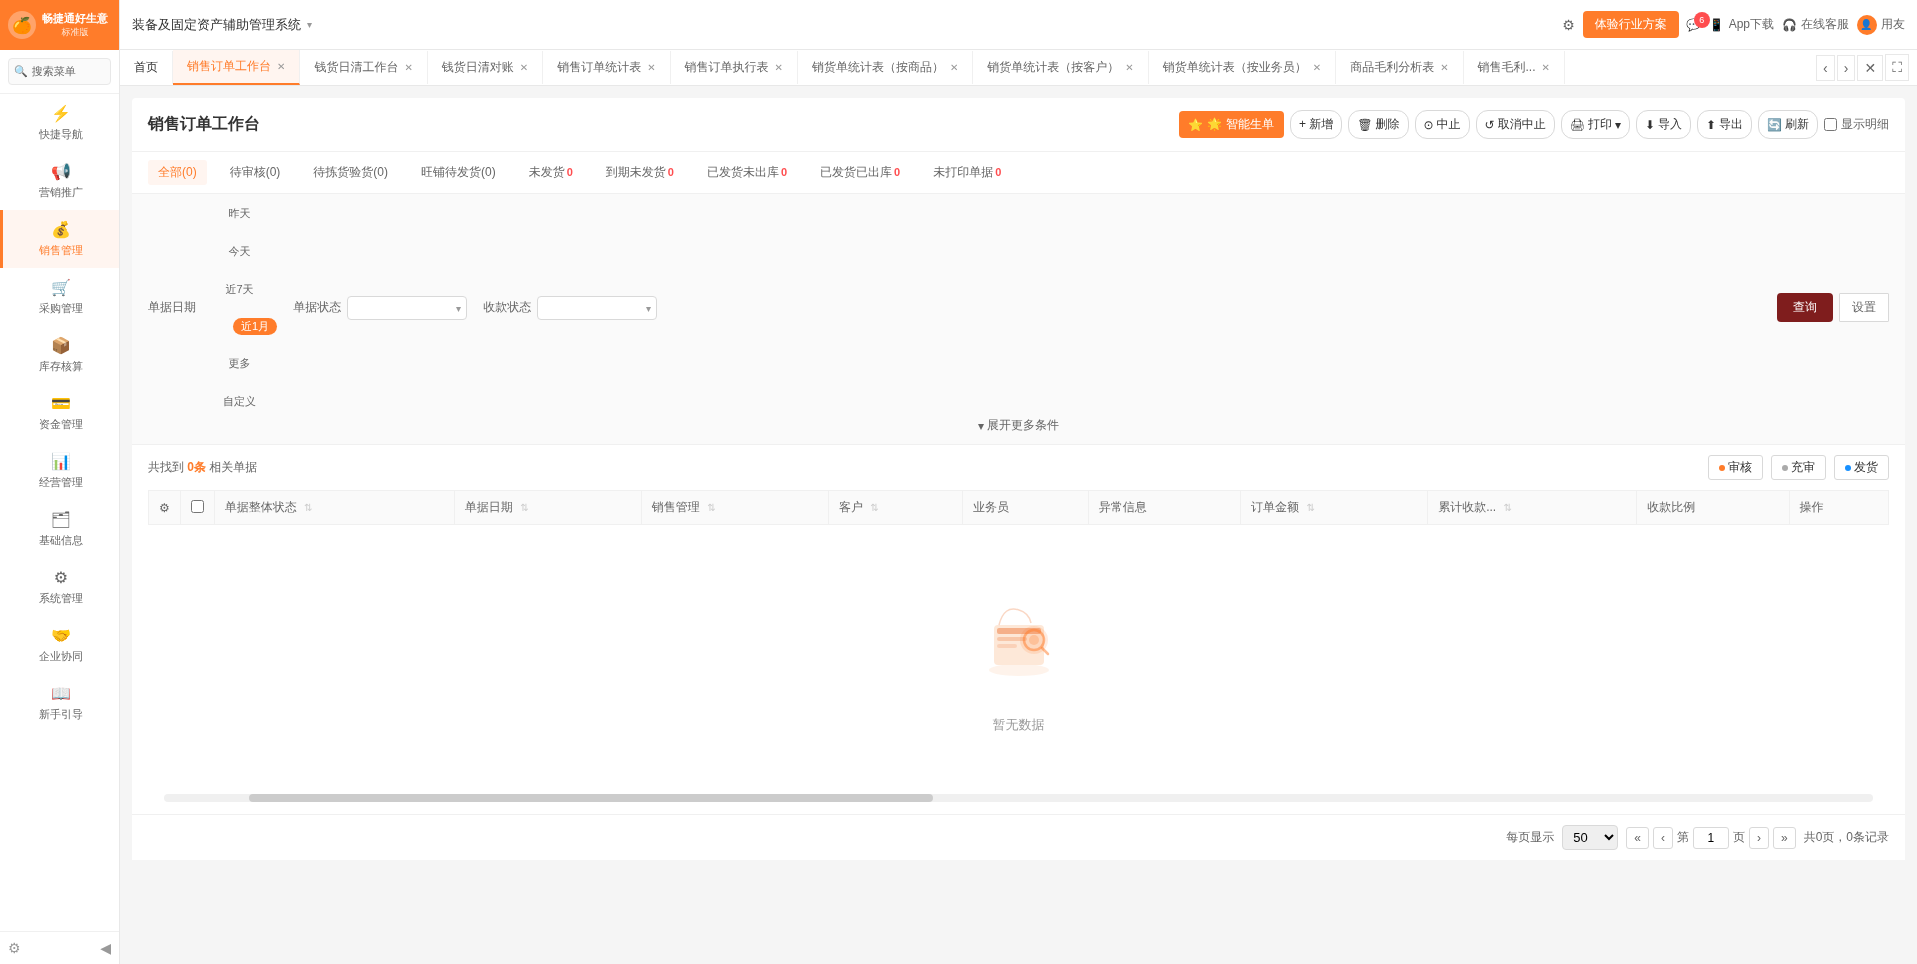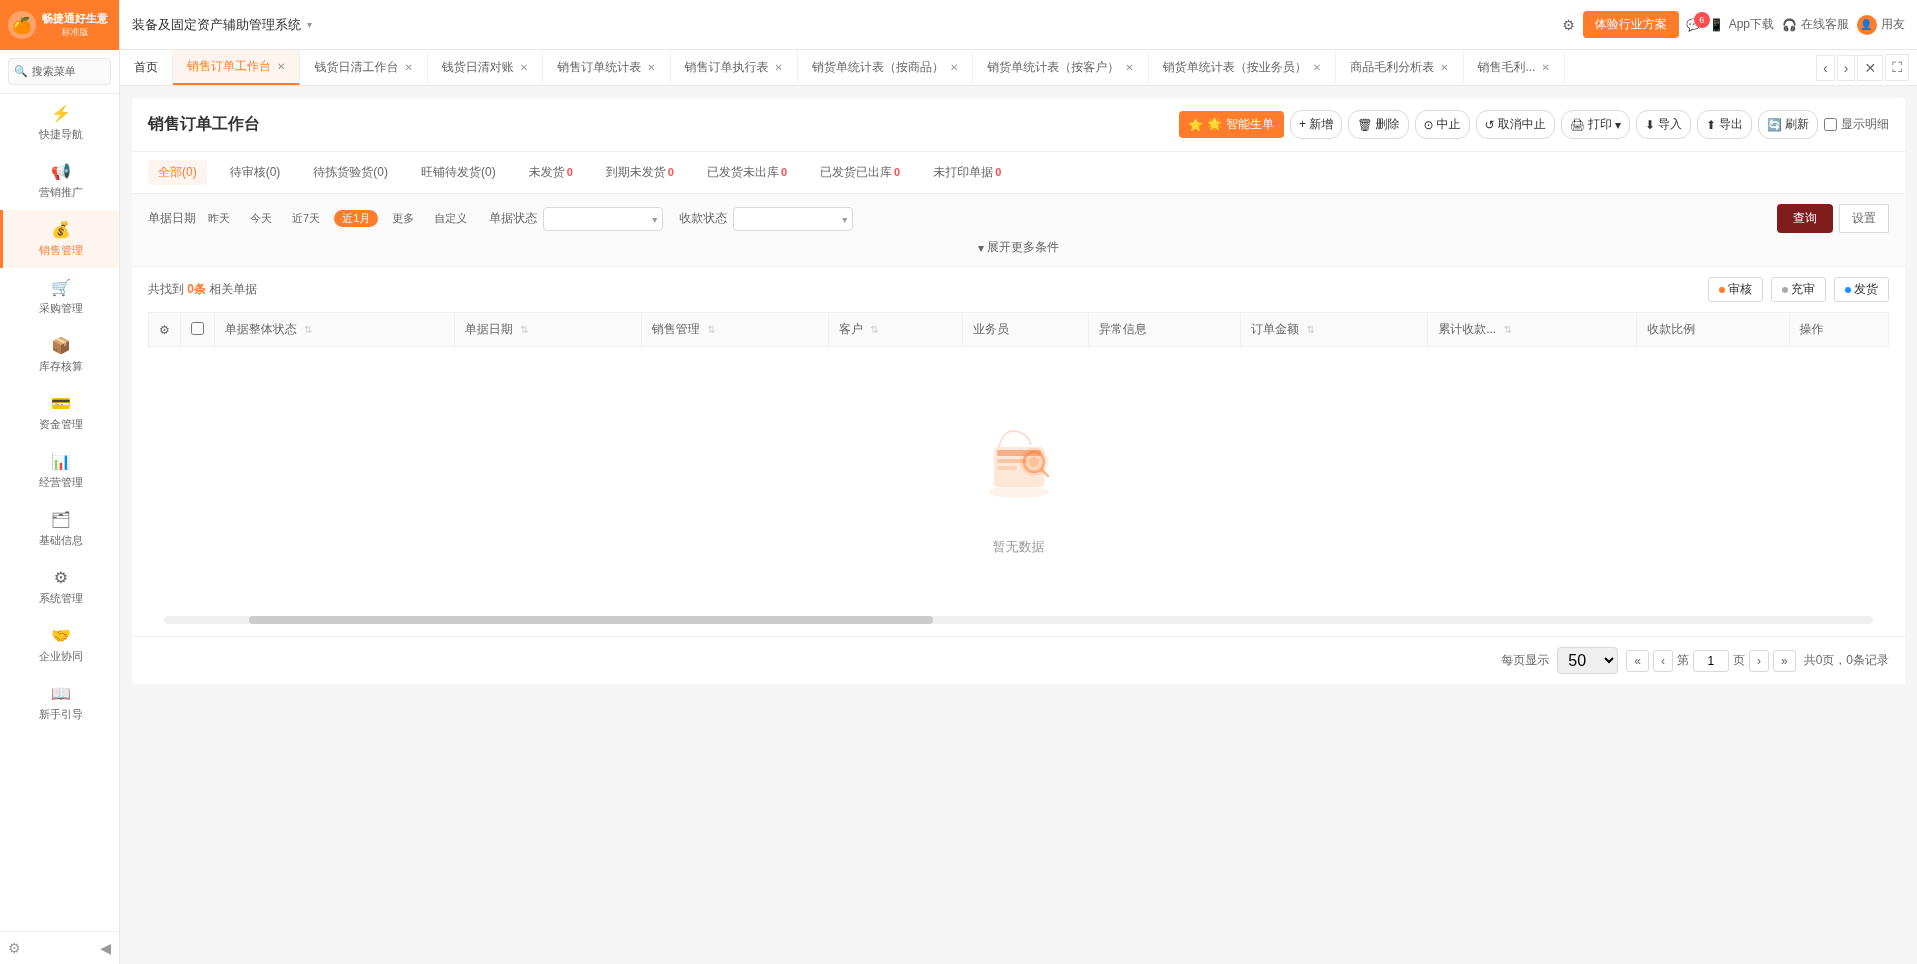--- a/index.html
+++ b/index.html
@@ -58,23 +58,23 @@
     .sub-tabs { display: flex; align-items: center; padding: 8px 16px; border-bottom: 1px solid #f0f0f0; gap: 13px; }
     .sub-tab { padding: 4px 10px; font-size: 12px; color: #666; cursor: pointer; border-radius: 3px; }
     .sub-tab.active { color: #ff7c2a; background: #fff5f0; }
     .sub-tab .red-badge { color: #ff4d4f; font-weight: bold; }
 
     
     .filter-bar { padding: 10px 16px; background: #fafafa; border-bottom: 1px solid #f0f0f0; }
     .filter-row { display: flex; align-items: center; gap: 16px; }
     .filter-item { display: flex; align-items: center; gap: 6px; }
     .filter-label { color: #666; font-size: 12px; white-space: nowrap; }
-    .date-options { display: flex; gap: 8px; align-items: center; }
+    .date-options { display: flex; gap: 19px; align-items: center; flex-direction: column; }
     .date-opt { padding: 2px 6px; font-size: 11px; cursor: pointer; color: #666; border-radius: 3px; }
-    .date-opt.active { background: #ff7c2a; color: #fff; border-radius: 10px; padding: 1px 8px; }
+    .date-opt.active { background: #ff7c2a; color: #fff; border-radius: 10px; padding: 1px 8px; margin-left: 31px; }
     .filter-select { border: 1px solid #d9d9d9; border-radius: 4px; padding: 4px 20px 4px 8px; font-size: 12px; background: #fff; cursor: pointer; min-width: 120px; appearance: none; position: relative; }
     .select-wrapper { position: relative; display: inline-block; }
     .select-wrapper::after { content: '▾'; position: absolute; right: 6px; top: 50%; transform: translateY(-50%); color: #999; font-size: 10px; pointer-events: none; }
     .expand-btn { display: flex; align-items: center; gap: 3px; color: #666; cursor: pointer; font-size: 12px; border: none; background: none; }
     .query-btn { background: #7f1d1d; color: #fff; border: none; border-radius: 4px; padding: 5px 16px; cursor: pointer; font-size: 12px; }
     .set-btn { background: #fff; color: #666; border: 1px solid #d9d9d9; border-radius: 1px; padding: 5px 12px; cursor: pointer; font-size: 12px; }
     .filter-expand-row { display: flex; justify-content: center; margin-top: 6px; }
 
     
     .table-area { padding: 0 16px 12px; }
@@ -94,21 +94,21 @@
     .th-settings { width: 30px; text-align: center; }
 
     
     .empty-state { display: flex; flex-direction: column; align-items: center; justify-content: center; padding: 60px 0; }
     .empty-icon { font-size: 80px; margin-bottom: 12px; }
     .empty-text { color: #999; font-size: 13px; }
 
     
     .pagination { padding: 10px 16px; border-top: 1px solid #f0f0f0; display: flex; align-items: center; justify-content: flex-end; gap: 8px; background: #fff; }
     .page-size-label { color: #666; font-size: 12px; }
-    .page-size-select { border: 1px solid #d9d9d9; border-radius: 4px; padding: 3px 6px; font-size: 16px; }
+    .page-size-select { border: 1px solid #d9d9d9; border-radius: 4px; padding: 3px 6px; font-size: 13px; }
     .page-nav { display: flex; align-items: center; gap: 4px; }
     .page-nav-btn { padding: 3px 7px; border: 1px solid #d9d9d9; border-radius: 3px; cursor: pointer; background: #fff; color: #666; font-size: 12px; }
     .page-nav-btn:disabled { color: #ccc; cursor: not-allowed; }
     .page-input { width: 36px; border: 1px solid #d9d9d9; border-radius: 3px; padding: 3px 4px; text-align: center; font-size: 12px; }
     .page-total { color: #666; font-size: 12px; }
 
     .scrollbar-area { height: 8px; background: #f0f0f0; margin: 0 16px; border-radius: 4px; overflow: hidden; }
     .scrollbar-thumb { height: 8px; background: #ccc; border-radius: 4px; width: 40%; margin-left: 5%; }
   </style>
 </head>

